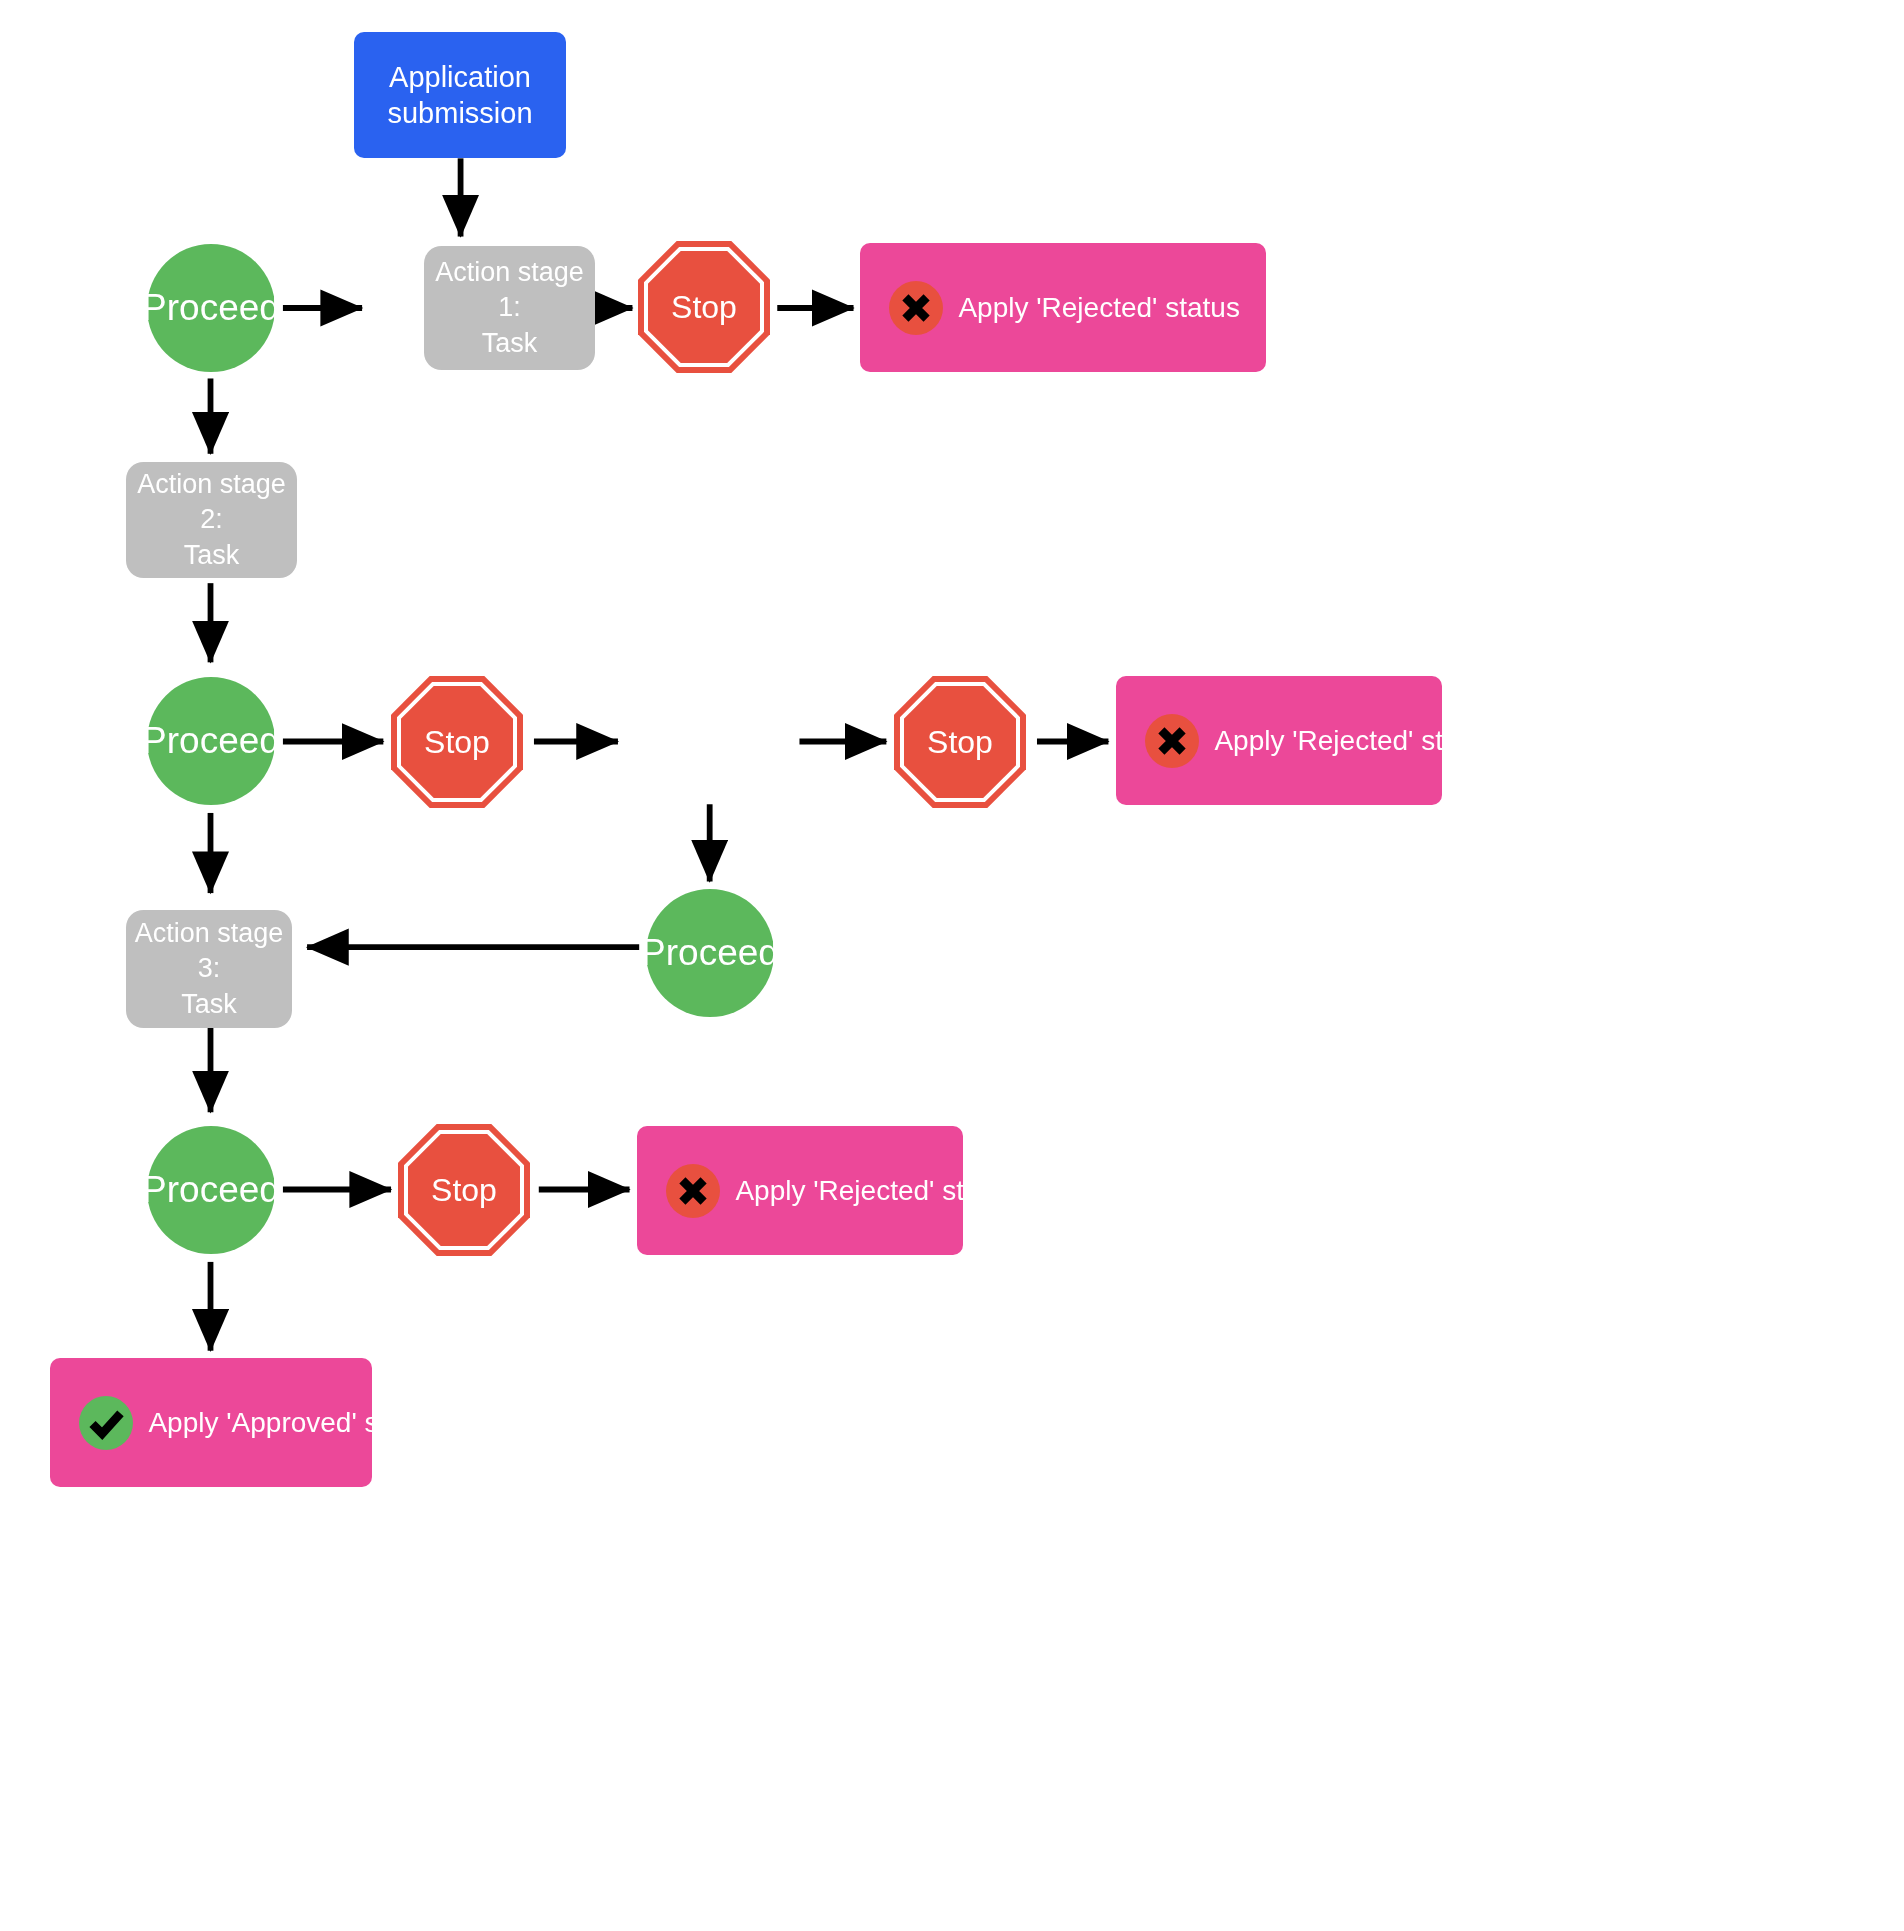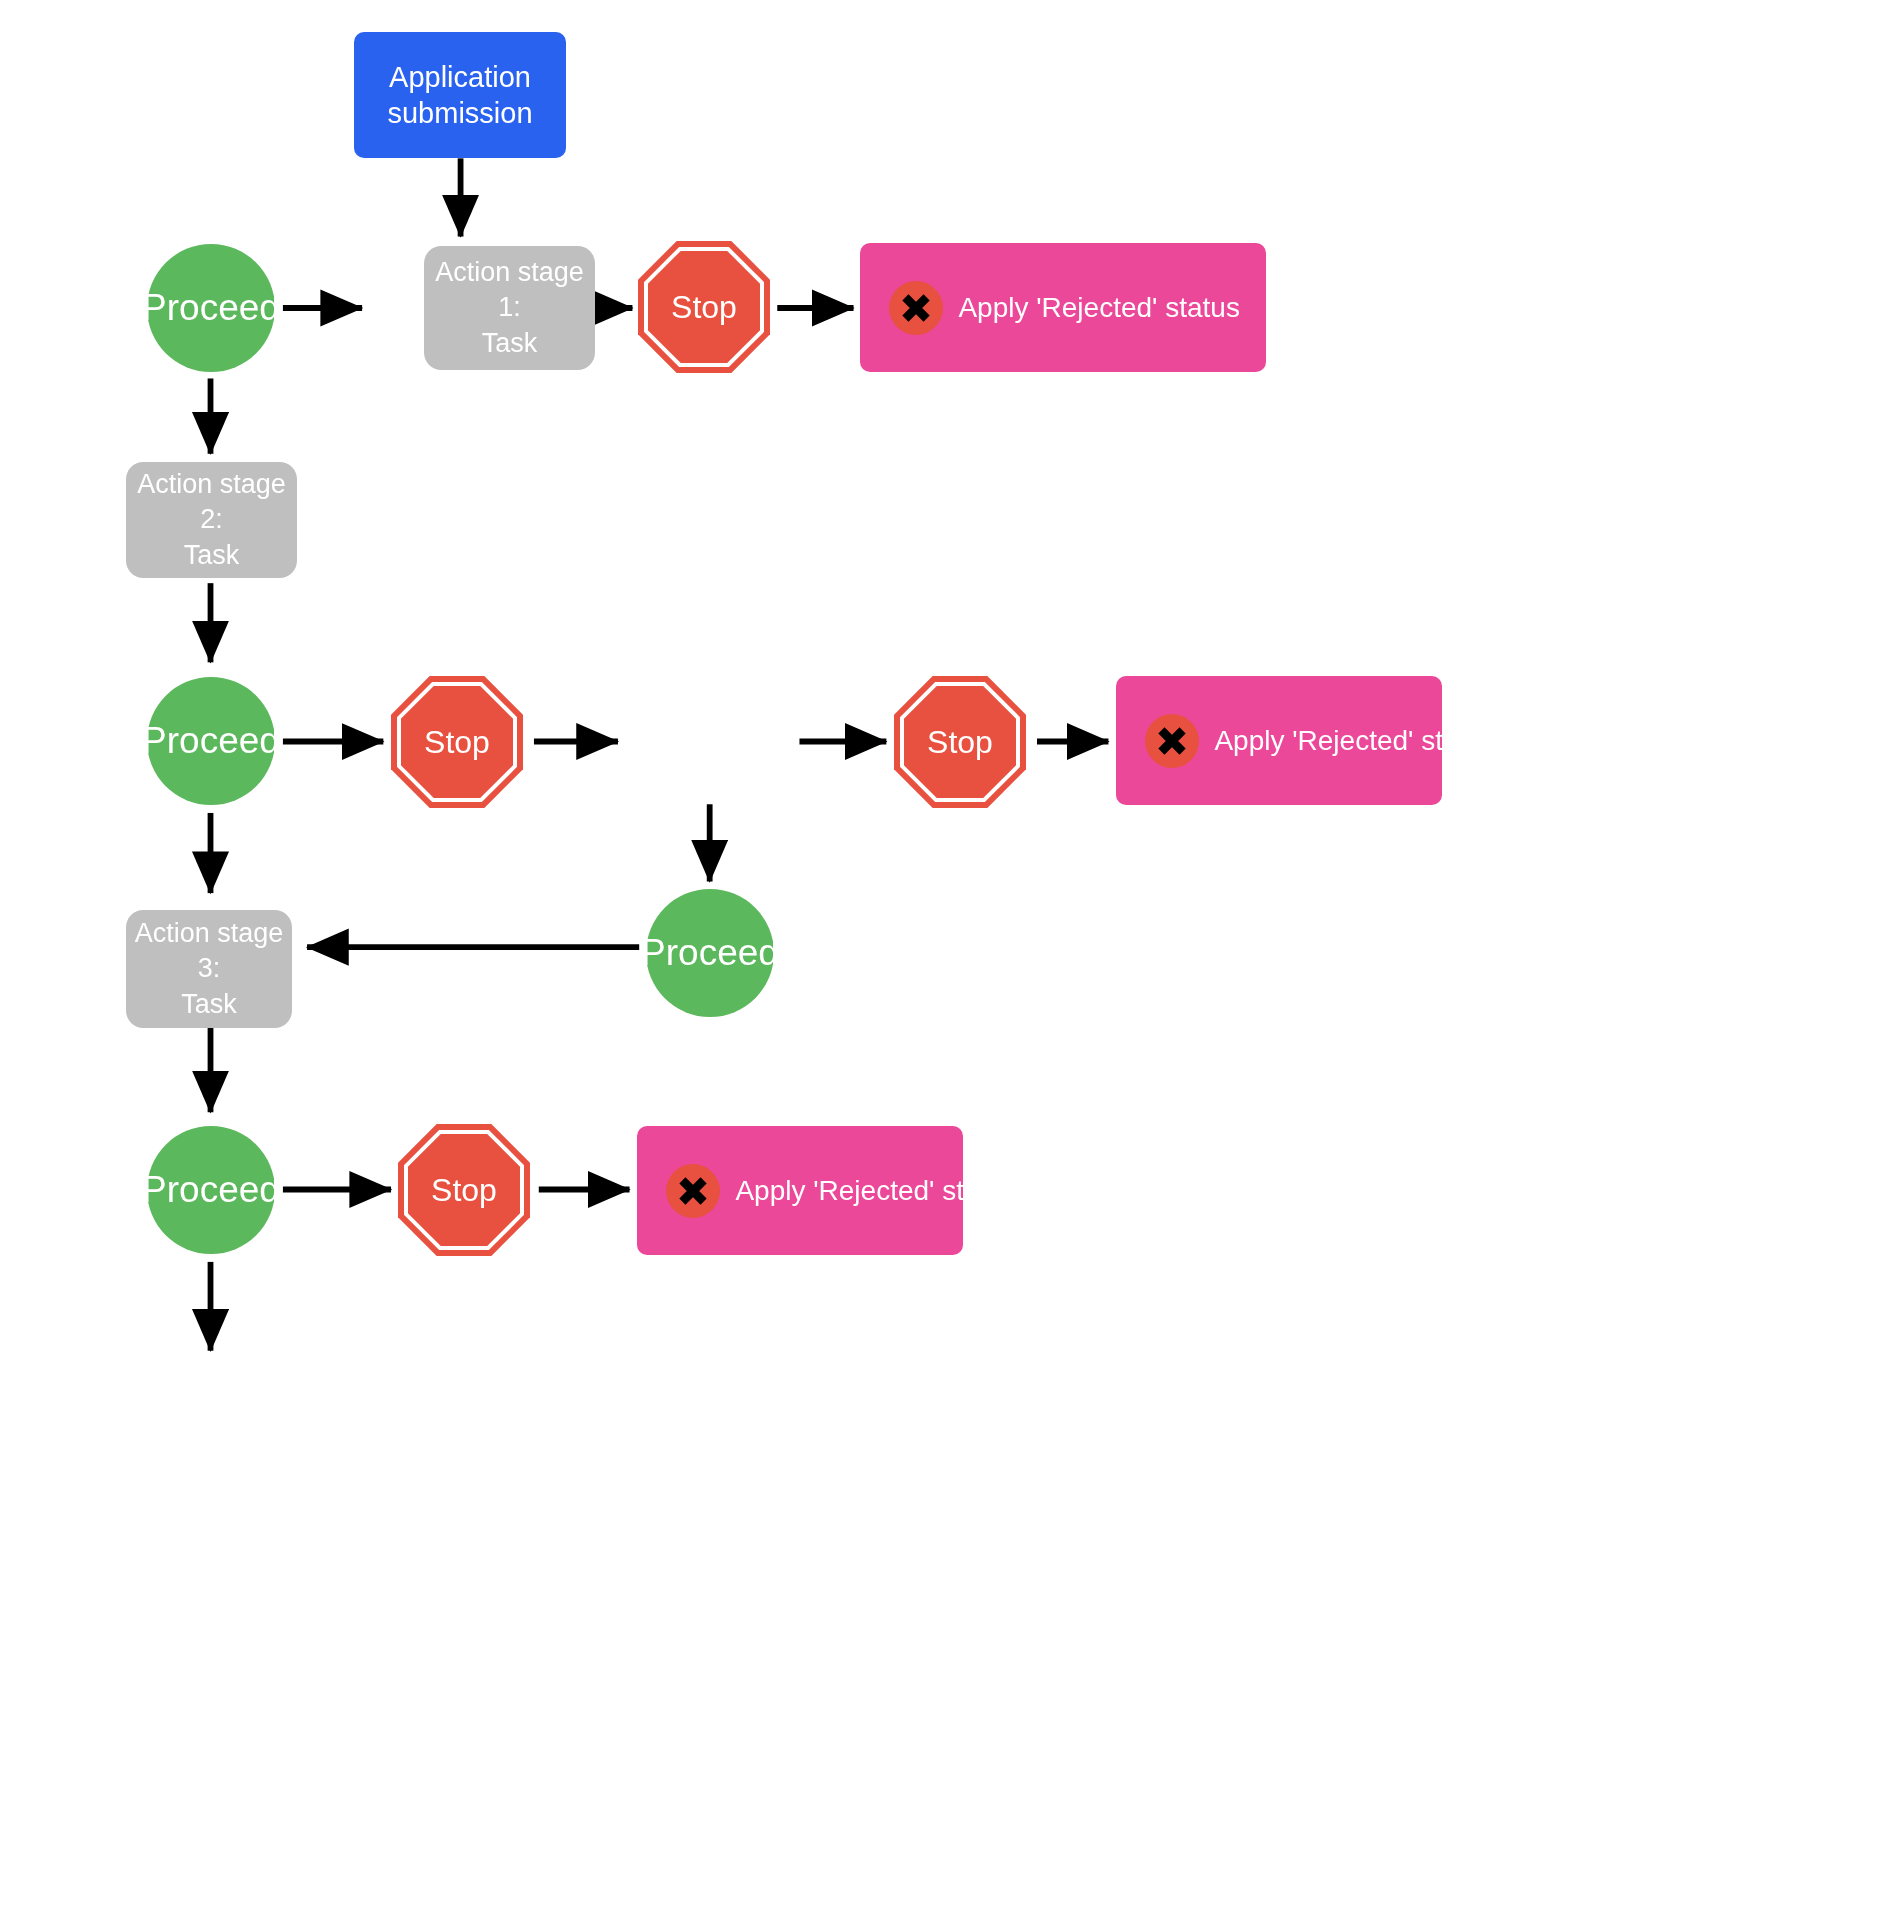--- a/index.html
+++ b/index.html
@@ -268,15 +268,23 @@
 
   <div class="node n-status" style="left:637px; top:1126px; width:326px; height:129px;">
     <span class="status-icon reject">
       <svg viewBox="0 0 56 56" xmlns="http://www.w3.org/2000/svg">
         <path d="M17 17 L39 39 M39 17 L17 39" stroke="#000000" stroke-width="9" stroke-linecap="butt"></path>
       </svg>
     </span>
     <span class="status-label">Apply 'Rejected' status</span>
   </div>
 
+  <div class="node n-status" style="left:50px; top:1358px; width:322px; height:129px;">
+    <span class="status-icon approve">
+      <svg viewBox="0 0 56 56" xmlns="http://www.w3.org/2000/svg">
+        <path d="M14 29 L24 39 L43 18" stroke="#000000" stroke-width="9" fill="none" stroke-linecap="butt" stroke-linejoin="miter"></path>
+      </svg>
+    </span>
+    <span class="status-label">Apply 'Approved' status</span>
+  </div>
 
 </div>
 
 
 </body></html>

